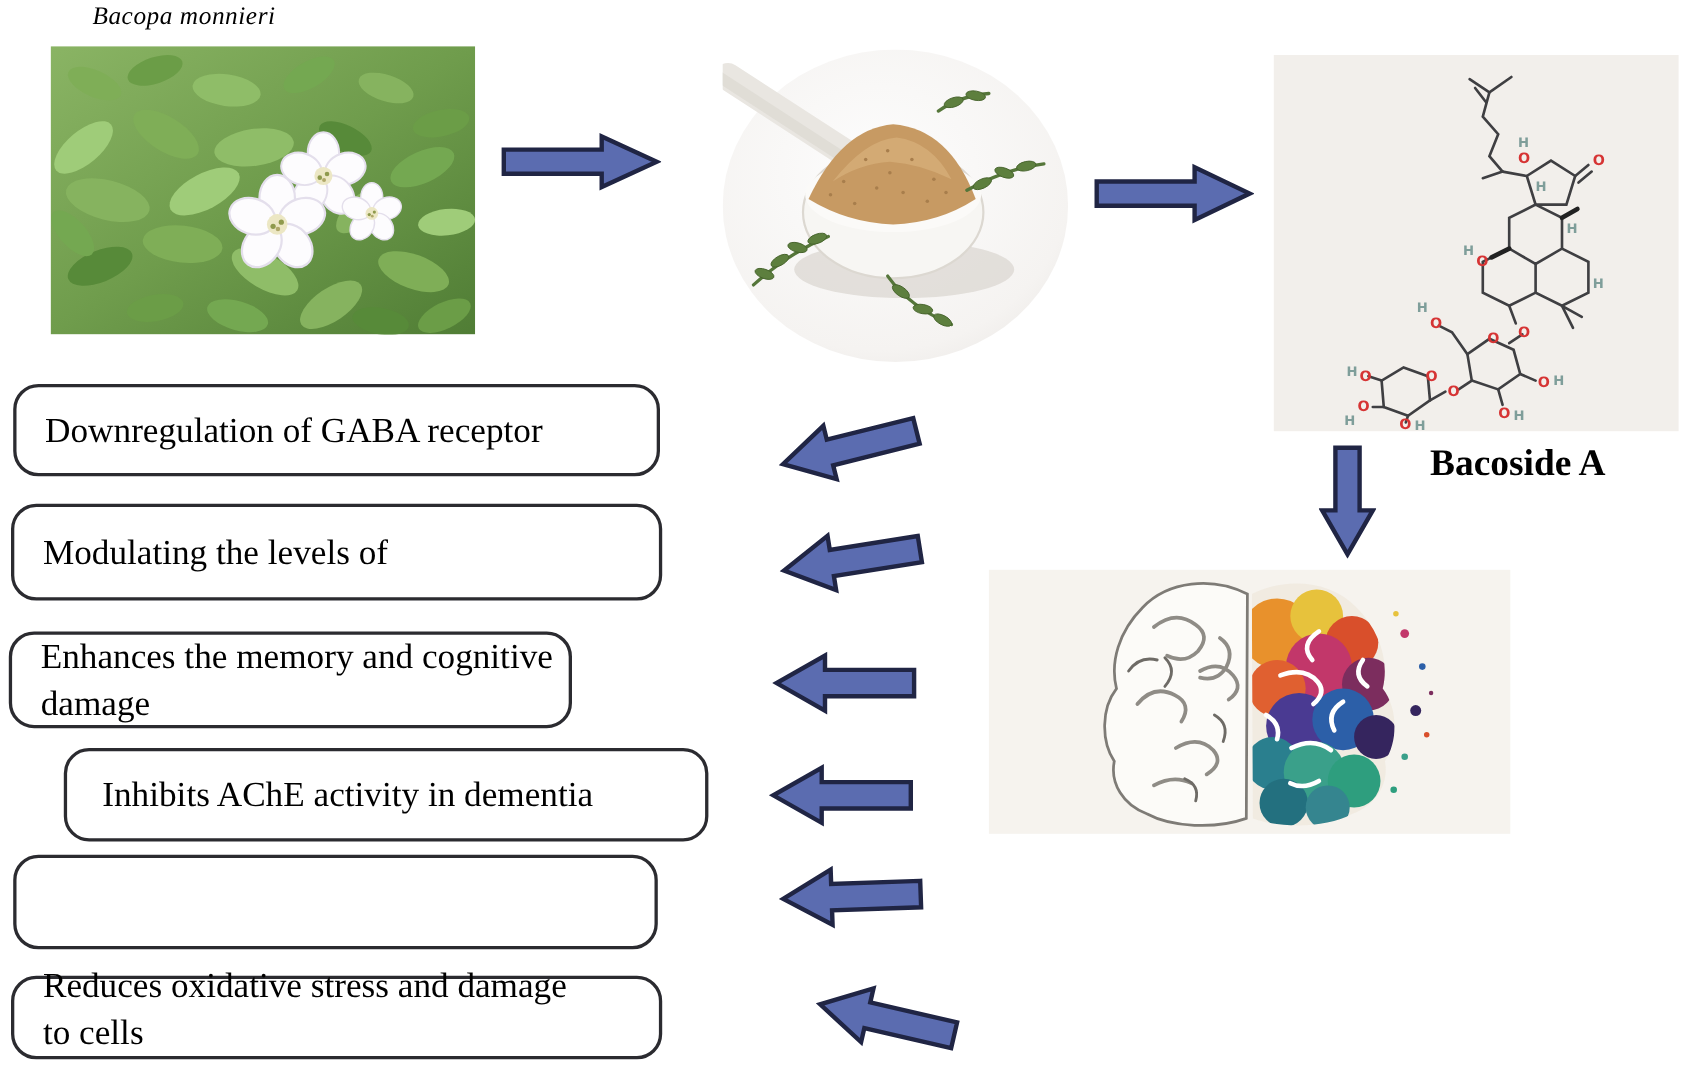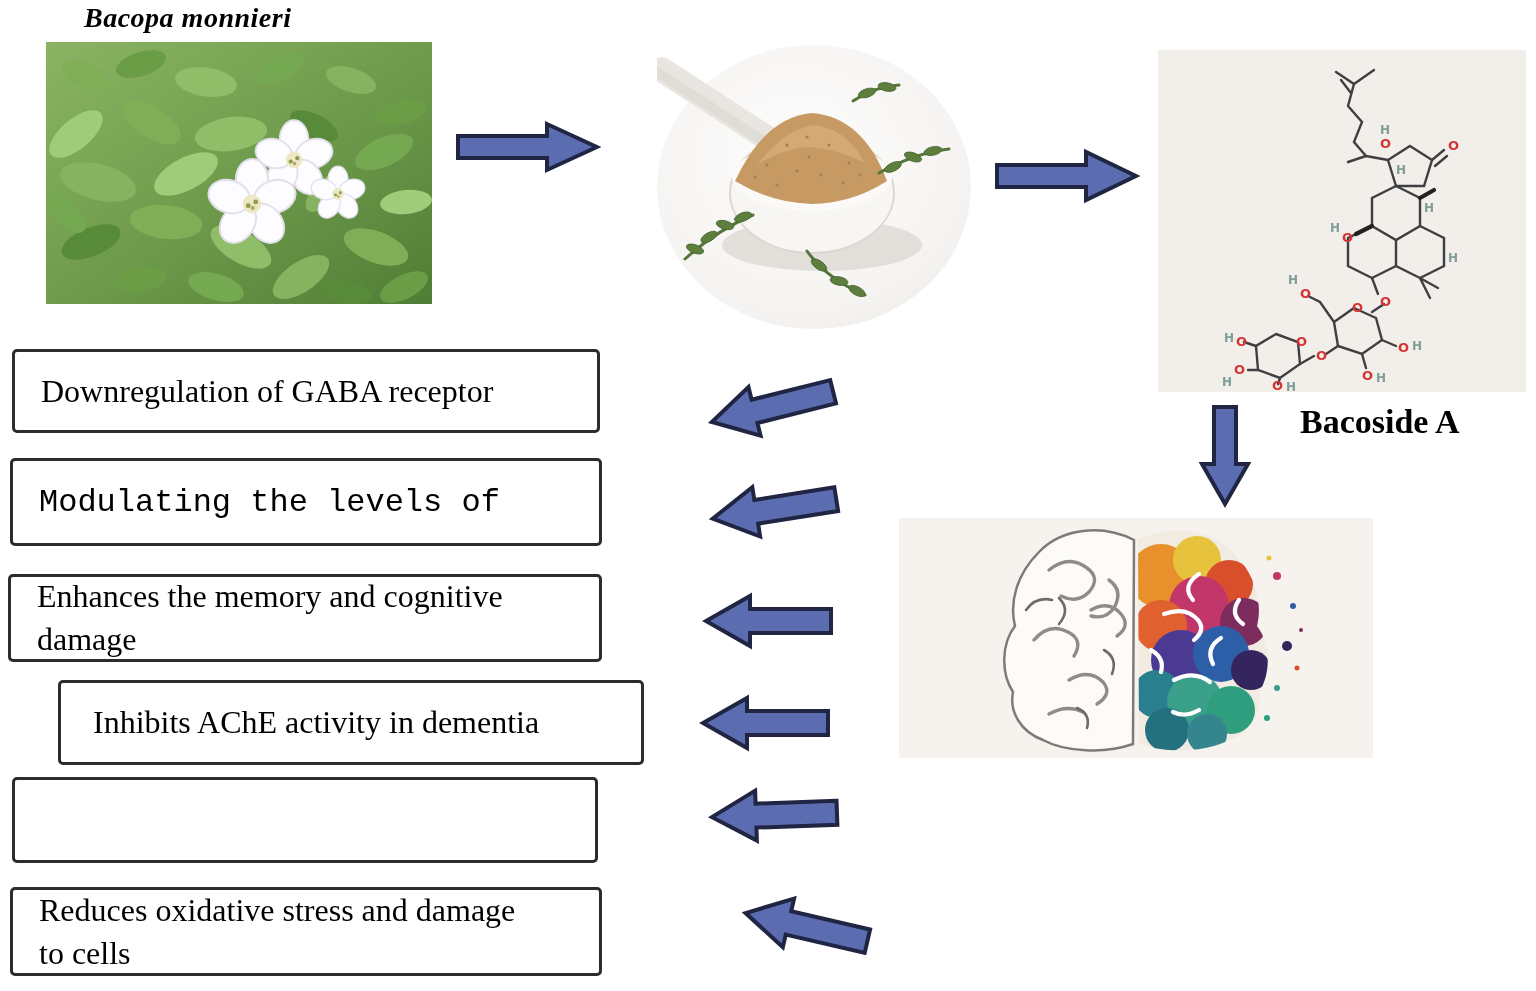--- a/index.html
+++ b/index.html
@@ -5,23 +5,23 @@
   :root{
     --arrow-fill:#5b6cb0; --arrow-outline:#202544; --box-border:#2b2b30;
     --text:#000000; --chem-bg:#f2efeb; --brain-bg:#f6f3ee;
     --atom-o:#d63434; --atom-h:#7f9e9a;
   }
   html,body{margin:0;padding:0;background:#ffffff;}
   #canvas{position:relative;width:1536px;height:991px;background:#ffffff;overflow:hidden;
           font-family:"Liberation Serif", serif;color:var(--text);}
   .abs{position:absolute;}
   
-  .fig-title{font-size:28px;font-weight:bold;font-style:italic;letter-spacing:.5px;}
-  
-  .effect-box{border:3px solid var(--box-border);border-radius:5px;background:#ffffff;
+  .fig-title{font-size:23px;font-weight:normal;font-style:italic;letter-spacing:.5px;}
+  
+  .effect-box{border:3px solid var(--box-border);border-radius:23px;background:#ffffff;
               display:flex;flex-direction:column;justify-content:center;
               font-size:32px;line-height:43px;padding-left:26px;padding-right:8px;box-sizing:border-box;}
   .effect-box span{display:block;white-space:nowrap;}
   
   .block-arrow polygon{fill:var(--arrow-fill);stroke:var(--arrow-outline);
                        stroke-width:4;stroke-linejoin:miter;}
   
   .compound-label{font-size:34px;font-weight:bold;text-align:left;}
   
   .atom-o{fill:var(--atom-o);font-family:"DejaVu Sans",sans-serif;font-weight:bold;font-size:13px;}
@@ -311,33 +311,33 @@
           <circle cx="402" cy="112" r="2" fill="#7c2d5e"></circle>
           <circle cx="368" cy="200" r="3" fill="#2e9e7e"></circle>
         </g>
       </g>
     </svg>
   </div>
 
   <div class="abs effect-box" style="left:12px;top:349px;width:588px;height:84px;">
     <span>Downregulation of GABA receptor</span>
   </div>
-  <div class="abs effect-box" style="left:10px;top:458px;width:592px;height:88px;font-family:Liberation Mono, monospace;">
+  <div class="abs effect-box" style="left:10px;top:458px;width:592px;height:88px;">
     <span>Modulating the levels of</span>
   </div>
-  <div class="abs effect-box" style="left:8px;top:574px;width:594px;height:88px;">
+  <div class="abs effect-box" style="left:8px;top:574px;width:512px;height:88px;">
     <span>Enhances the memory and cognitive</span>
     <span>damage</span>
   </div>
   <div class="abs effect-box" style="left:12px;top:680px;width:586px;height:85px;padding-left:32px;margin-left:46px;">
     <span>Inhibits AChE activity in dementia</span>
   </div>
   <div class="abs effect-box" style="left:12px;top:777px;width:586px;height:86px;">
   </div>
-  <div class="abs effect-box" style="left:10px;top:887px;width:592px;height:89px;">
+  <div class="abs effect-box" style="left:10px;top:887px;width:592px;height:76px;justify-content:flex-end;">
     <span>Reduces oxidative stress and damage</span>
     <span>to cells</span>
   </div>
 
   <svg class="abs block-arrow" style="left:706px;top:378px;transform:rotate(-14deg);" width="132" height="58" viewBox="0 0 132 58">
     <polygon points="129,17 48,17 48,4 4,29 48,54 48,41 129,41"></polygon>
   </svg>
   <svg class="abs block-arrow" style="left:708px;top:480px;transform:rotate(-9deg);" width="132" height="58" viewBox="0 0 132 58">
     <polygon points="129,17 48,17 48,4 4,29 48,54 48,41 129,41"></polygon>
   </svg>

